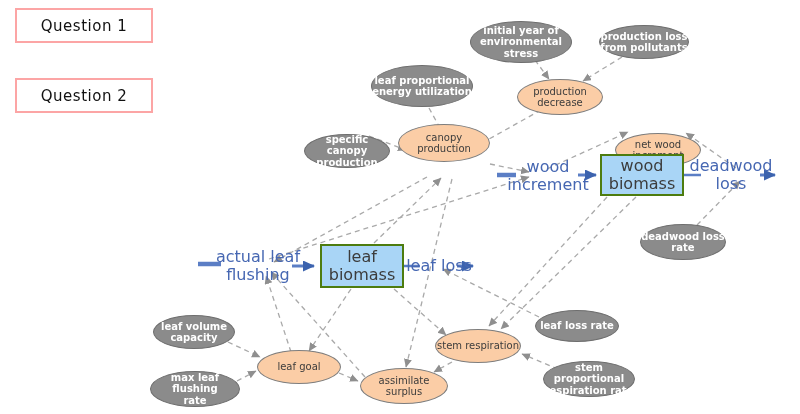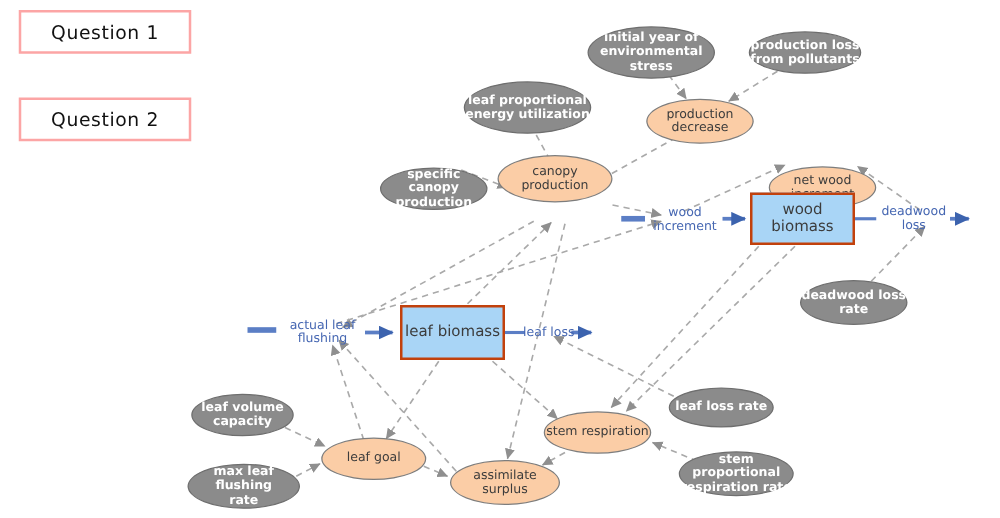--- a/index.html
+++ b/index.html
@@ -21,26 +21,26 @@
   }
   .node.gray{
     background:#8b8b8b;border:1.5px solid #6e6e6e;border-radius:50%;
     color:#ffffff;font-weight:600;font-size:10px;
   }
   .node.orange{
     background:#fbcda6;border:1.5px solid #7d7d7d;border-radius:50%;
     color:#3c3c3c;font-size:10px;
   }
   .node.stock{
-    background:#a9d5f6;border:2px solid #c2410c;
-    color:#3c3c3c;font-size:12px;
+    background:#a9d5f6;border:2px solid #4d7c0f;
+    color:#3c3c3c;font-size:16px;
   }
   .flow-label{
     position:absolute;transform:translate(-50%,-50%);
-    color:#4667b2;font-size:10px;text-align:center;
+    color:#4667b2;font-size:16px;text-align:center;
     white-space:pre-line;line-height:1.12;
   }
 </style>
 </head>
 <body>
 
 <div id="stage">
 
   <svg id="edge-layer" width="800" height="414" viewBox="0 0 800 414">
     <defs>

